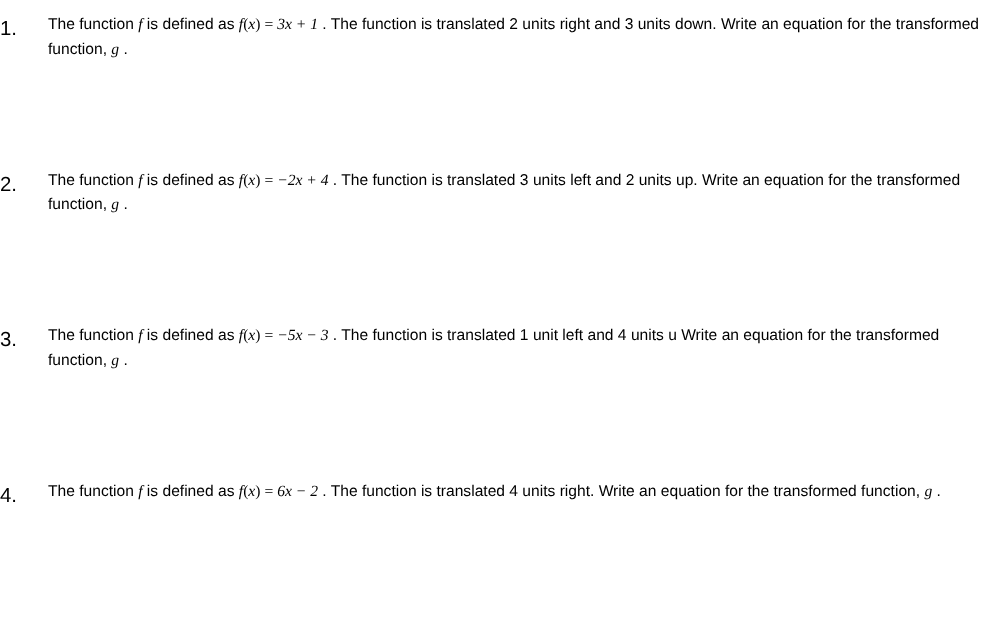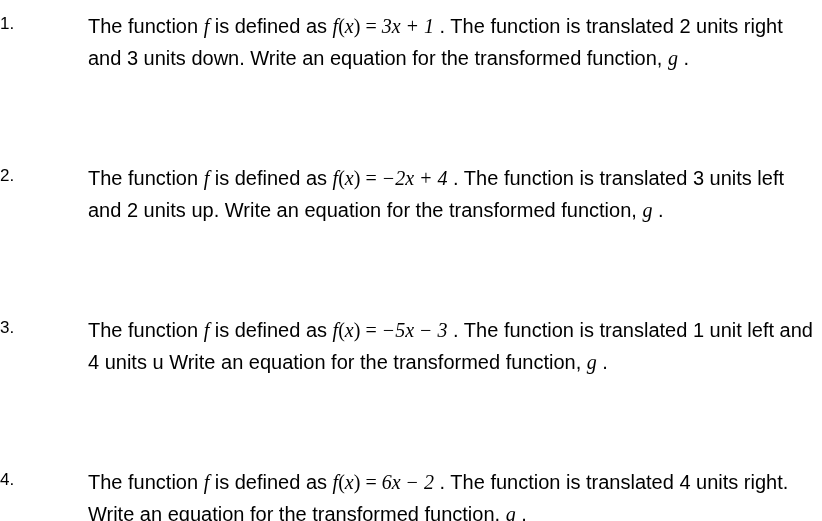--- a/index.html
+++ b/index.html
@@ -27,24 +27,23 @@
   .num {
     width: 40px;
     flex: 0 0 40px;
     font-size: 17px;
     line-height: 1.6;
     text-align: left;
     padding-left: 0;
   }
   .body {
     flex: 1 1 auto;
-    font-size: 20px;
+    font-size: 13px;
     line-height: 1.6;
     padding-right: 4px;
-    margin-left: 48px;
   }
   .mathit {
     font-family: "Times New Roman", Times, serif;
     font-style: italic;
   }
   .mathrm {
     font-family: "Times New Roman", Times, serif;
     font-style: normal;
   }
 </style>

